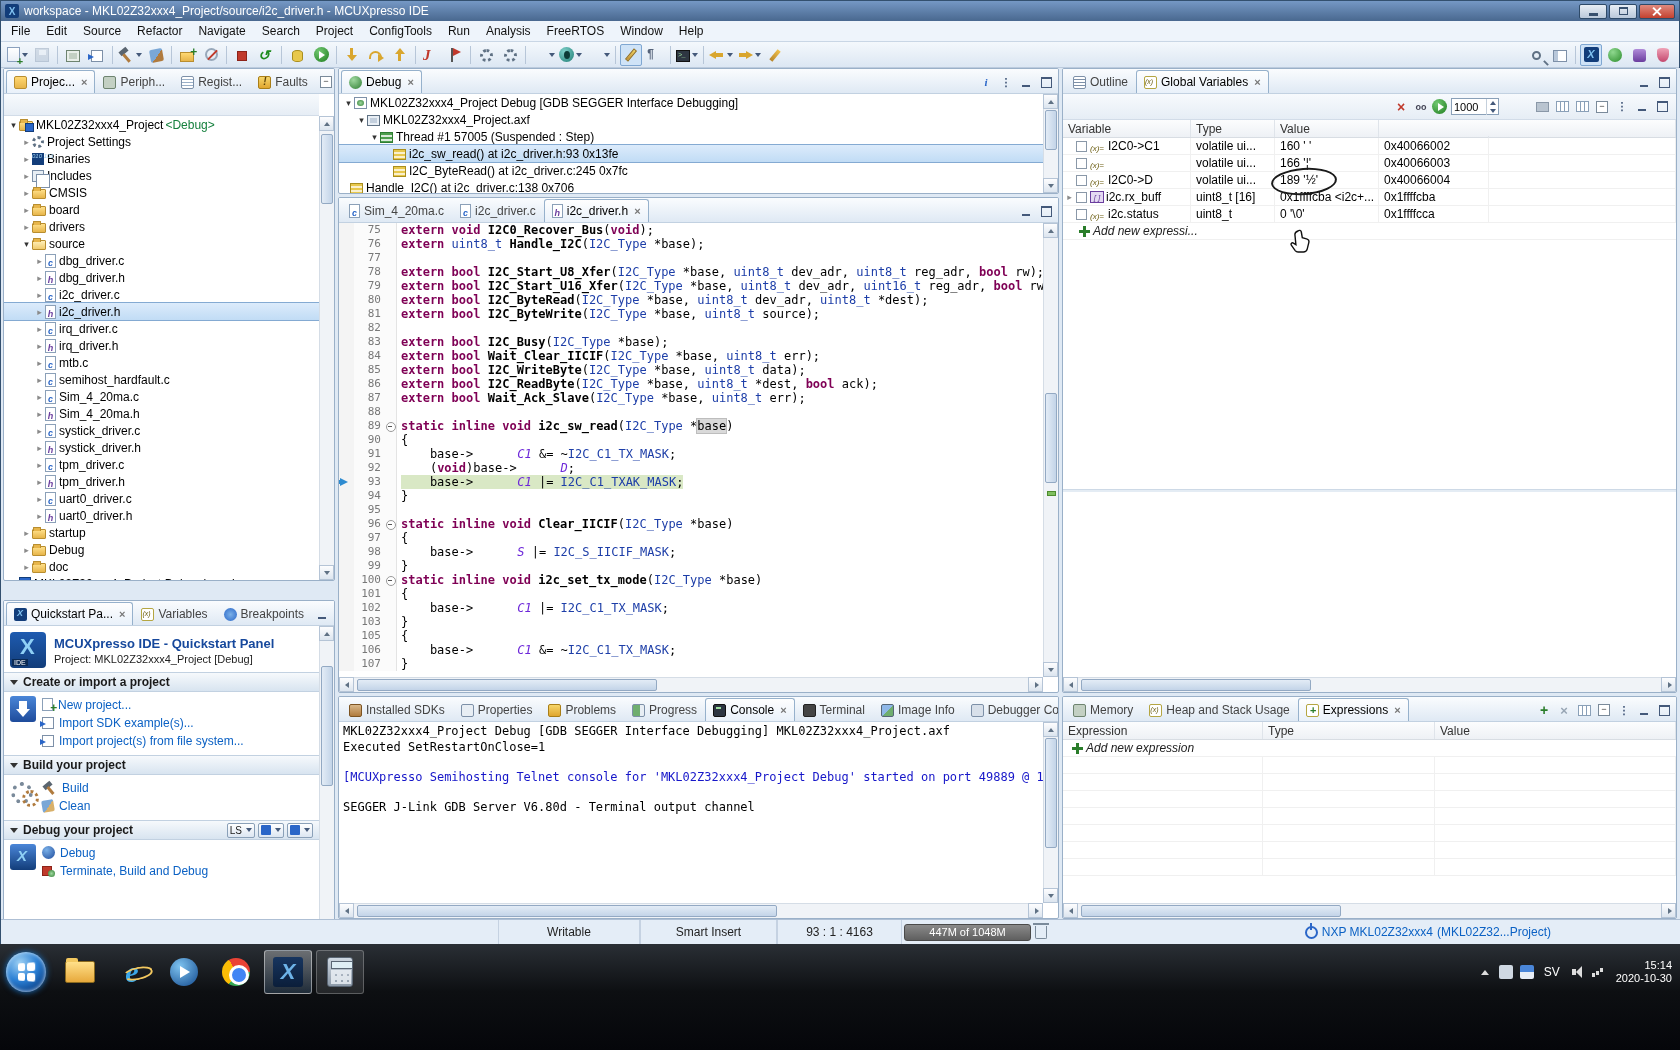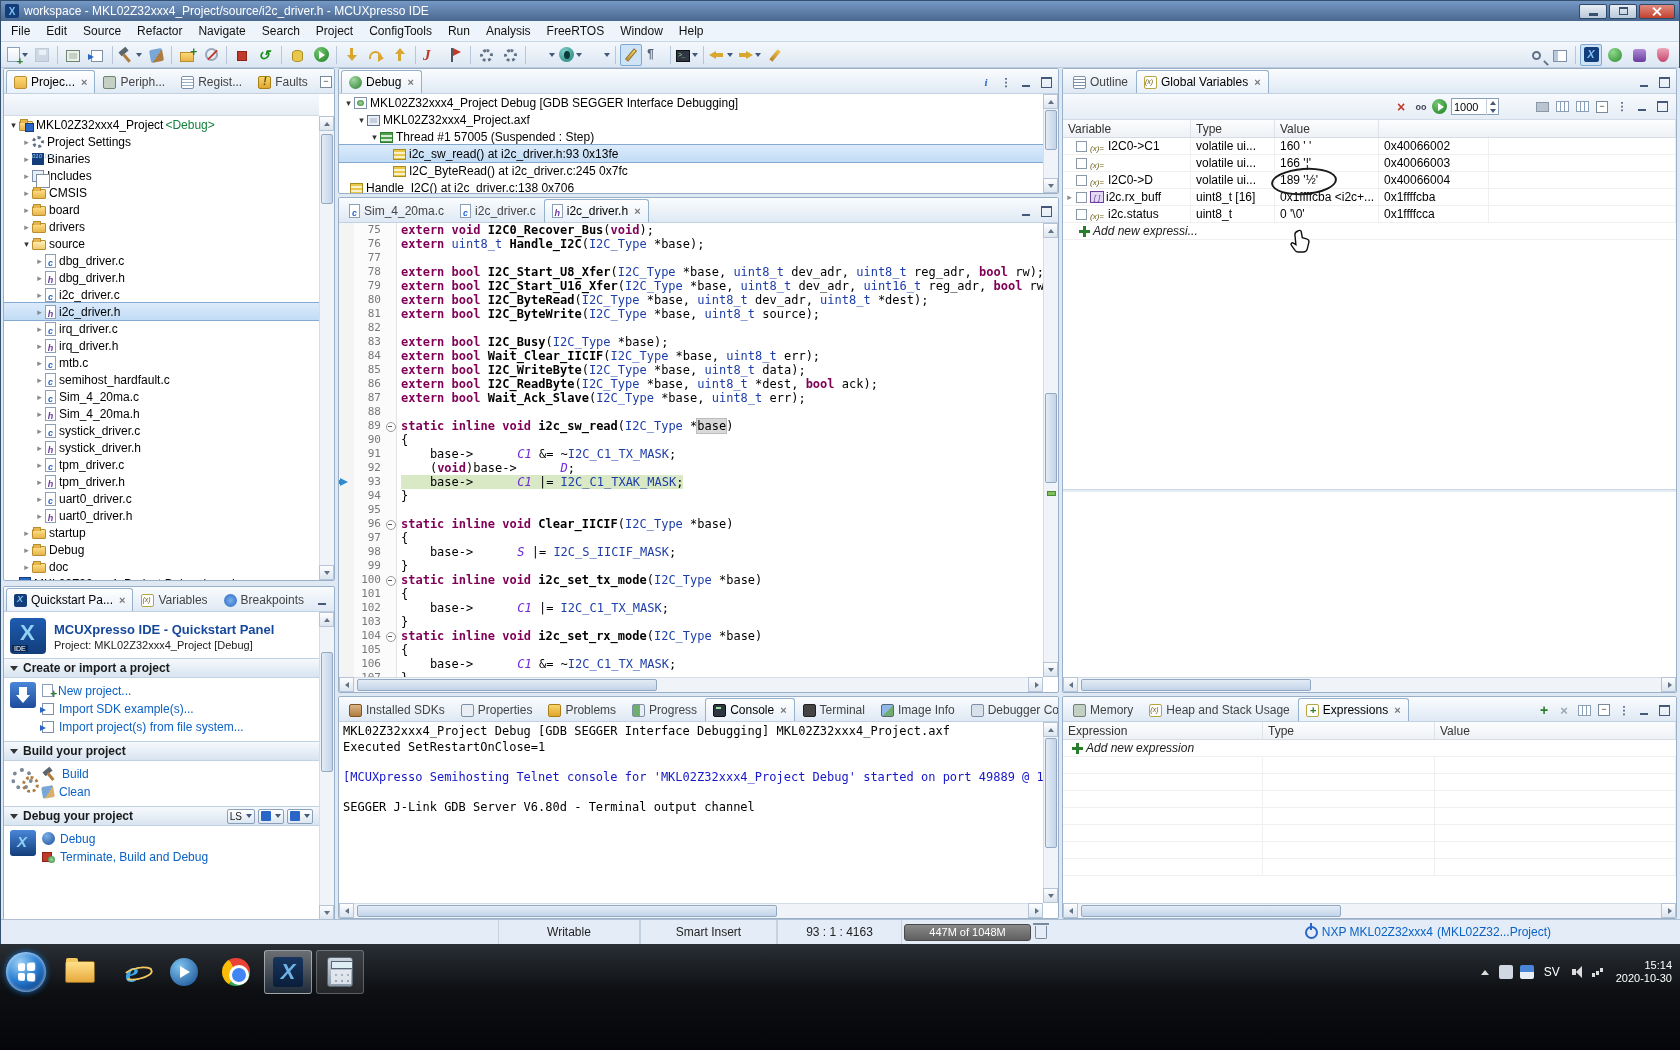--- a/index.html
+++ b/index.html
@@ -686,21 +686,21 @@
             </div>
           </div>
         <div style="position:absolute;top:25px;left:0;right:15px;height:22px;background:linear-gradient(#f7fafd,#e6edf5);border-bottom:1px solid #d2dce8;"></div>
         <div class="sbv" style="top:47px;bottom:0;">
           <span class="sb-btn sb-up"></span>
           <span class="sb-btn sb-dn"></span>
           <span class="thv" style="top:18px;height:70px;"></span>
         </div>
       </div>
 
-      <div class="panel" id="p-quickstart" style="left:2px;top:518px;width:332px;height:335px;">
+      <div class="panel" id="p-quickstart" style="left:2px;top:532px;width:332px;height:335px;">
         <div class="tabbar">
             <span id="qs-tabs" style="display:flex;">
               <span class="tab active">
                 <i class="tic tic-quickstart"></i>
                 <span>Quickstart Pa...</span>
                 <span class="tclose">×</span>
               </span>
               <span class="tab">
                 <i class="tic tic-vars"></i>
                 <span>Variables</span>
@@ -902,21 +902,20 @@
             <div class="cl"><span class="cm"></span><span class="ln">94</span><span class="fold"></span><span class="ct">}</span></div>
             <div class="cl"><span class="cm"></span><span class="ln">95</span><span class="fold"></span><span class="ct"></span></div>
             <div class="cl"><span class="cm"></span><span class="ln">96</span><span class="fold m"></span><span class="ct"><span class="kw">static</span> <span class="kw">inline</span> <span class="kw">void</span> <span class="fn">Clear_IICIF</span>(<span class="ty">I2C_Type</span> *base)</span></div>
             <div class="cl"><span class="cm"></span><span class="ln">97</span><span class="fold"></span><span class="ct">{</span></div>
             <div class="cl"><span class="cm"></span><span class="ln">98</span><span class="fold"></span><span class="ct">    base-&gt;<span class="fld">S</span> |= <span class="mac">I2C_S_IICIF_MASK</span>;</span></div>
             <div class="cl"><span class="cm"></span><span class="ln">99</span><span class="fold"></span><span class="ct">}</span></div>
             <div class="cl"><span class="cm"></span><span class="ln">100</span><span class="fold m"></span><span class="ct"><span class="kw">static</span> <span class="kw">inline</span> <span class="kw">void</span> <span class="fn">i2c_set_tx_mode</span>(<span class="ty">I2C_Type</span> *base)</span></div>
             <div class="cl"><span class="cm"></span><span class="ln">101</span><span class="fold"></span><span class="ct">{</span></div>
             <div class="cl"><span class="cm"></span><span class="ln">102</span><span class="fold"></span><span class="ct">    base-&gt;<span class="fld">C1</span> |= <span class="mac">I2C_C1_TX_MASK</span>;</span></div>
             <div class="cl"><span class="cm"></span><span class="ln">103</span><span class="fold"></span><span class="ct">}</span></div>
-            <div class="cl"><span class="cm"></span><span class="ln">104</span><span class="fold m"></span><span class="ct"><span class="kw">static</span> <span class="kw">inline</span> <span class="kw">void</span> <span class="fn">i2c_set_rx_mode</span>(<span class="ty">I2C_Type</span> *base)</span></div>
             <div class="cl"><span class="cm"></span><span class="ln">105</span><span class="fold"></span><span class="ct">{</span></div>
             <div class="cl"><span class="cm"></span><span class="ln">106</span><span class="fold"></span><span class="ct">    base-&gt;<span class="fld">C1</span> &amp;= ~<span class="mac">I2C_C1_TX_MASK</span>;</span></div>
             <div class="cl"><span class="cm"></span><span class="ln">107</span><span class="fold"></span><span class="ct">}</span></div>
           </div>
         <div class="sbv">
           <span class="sb-btn sb-up"></span>
           <span class="sb-btn sb-dn"></span>
           <span class="thv" style="top:170px;height:90px;"></span>
           <span class="mark-green" style="top:268px;"></span>
         </div>

